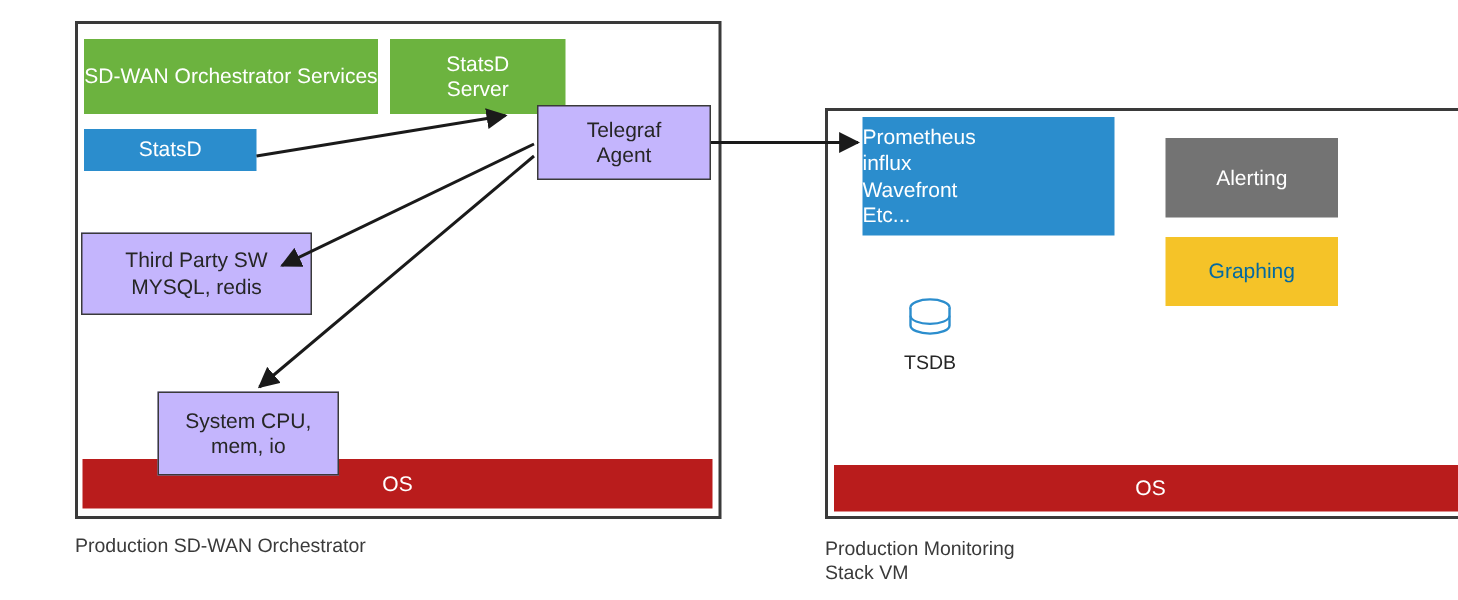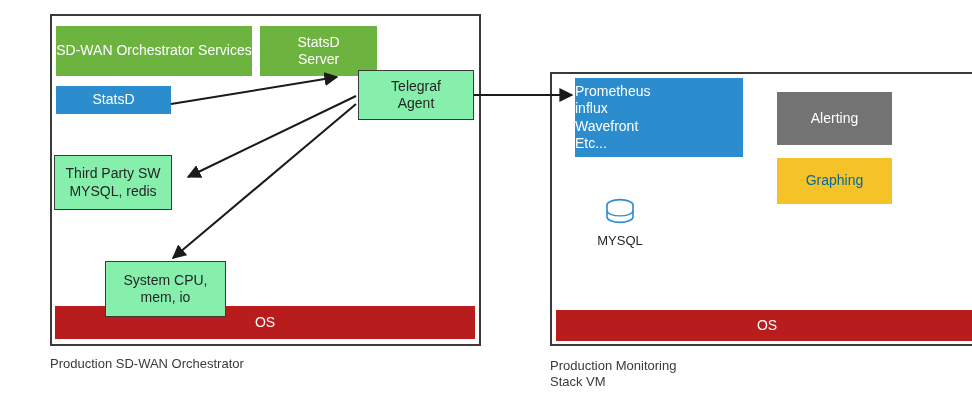--- a/index.html
+++ b/index.html
@@ -29,21 +29,21 @@
   .node {
     position: absolute;
     box-sizing: border-box;
     display: flex;
     align-items: center;
     justify-content: center;
     text-align: center;
     line-height: 1.22;
   }
   .node.plain {
-    background: #86efac;
+    background: #c4b5fd;
     border: 1.5px solid #3a3a3a;
     color: #262626;
   }
   .node.green {
     background: #6cb33f;
     color: #ffffff;
   }
   .node.blue {
     background: #2b8dcd;
     color: #ffffff;
@@ -102,21 +102,21 @@
   <div class="node green" style="left:16px; top:26px; width:196px; height:50px; font-size:14px;">SD-WAN Orchestrator Services</div>
 
   <div class="node green" style="left:220px; top:26px; width:117px; height:50px; font-size:14px; white-space:pre-line;">StatsD
 Server</div>
 
   <div class="node blue" style="left:16px; top:86px; width:115px; height:28px; font-size:14px;">StatsD</div>
 
   <div class="node plain" style="left:318px; top:70px; width:116px; height:50px; font-size:14px; white-space:pre-line;">Telegraf
 Agent</div>
 
-  <div class="node plain" style="left:14px; top:155px; width:118px; height:55px; font-size:14px; white-space:pre-line;text-align:center;">Third Party SW
+  <div class="node plain" style="left:14px; top:155px; width:154px; height:55px; font-size:14px; white-space:pre-line;text-align:center;">Third Party SW
 MYSQL, redis</div>
 
   <div class="node plain" style="left:65px; top:261px; width:121px; height:56px; font-size:14px; white-space:pre-line; z-index:4;">System CPU,
 mem, io</div>
 
   <div class="node osbar" style="left:15px; top:306px; width:420px; height:33px; font-size:14px; z-index:2;">OS</div>
 
   <div class="caption" style="left:10px; top:356px; width:431px; white-space:pre-line;">Production SD-WAN Orchestrator</div>
 
   <div class="vm-frame" style="left:510px; top:72px; width:434px; height:274px;"></div>
@@ -131,21 +131,21 @@
   <div class="node gold" style="left:737px; top:158px; width:115px; height:46px; font-size:14px;">Graphing</div>
 
   <div class="tsdb-wrap" style="left:552px; top:198px; width:56px;">
     <span style="display:block;">
       <svg width="36" height="28" viewBox="0 0 36 28" aria-hidden="true">
         <ellipse cx="18" cy="7" rx="13" ry="5.4" fill="#ffffff" stroke="#2b8dcd" stroke-width="1.6"></ellipse>
         <path d="M5 7 V19 A13 5.4 0 0 0 31 19 V7" fill="#ffffff" stroke="#2b8dcd" stroke-width="1.6"></path>
         <path d="M5 12.5 A13 5.4 0 0 0 31 12.5" fill="none" stroke="#2b8dcd" stroke-width="1.4"></path>
       </svg>
     </span>
-    <span class="tsdb-label">MYSQL</span>
+    <span class="tsdb-label">TSDB</span>
   </div>
 
   <div class="node osbar" style="left:516px; top:310px; width:422px; height:31px; font-size:14px;">OS</div>
 
   <div class="caption" style="left:510px; top:358px; width:434px; white-space:pre-line;">Production Monitoring
 Stack VM</div>
 
   <svg class="overlay">
     <defs>
       <marker id="arrowhead" viewBox="0 0 10 10" refX="9" refY="5" markerWidth="7" markerHeight="7" orient="auto-start-reverse">

